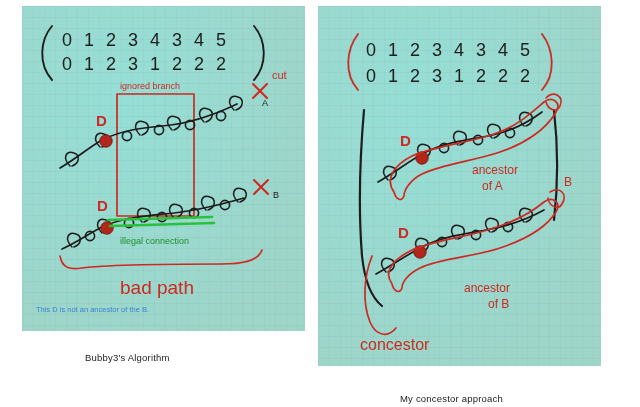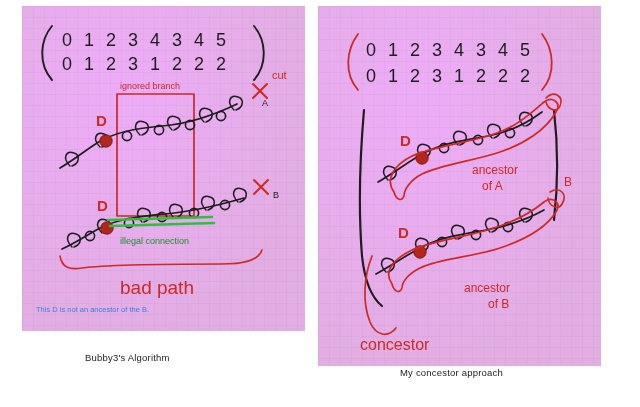--- a/index.html
+++ b/index.html
@@ -8,21 +8,21 @@
     background:#ffffff;
     font-family:"Liberation Sans", sans-serif;
     overflow:hidden;
     position:relative;
   }
   .stage{position:absolute;left:0;top:0;width:640px;height:407px;}
 
   
   .panel{
     position:absolute;
-    background:#d946ef;
+    background:#14b8a6;
     overflow:hidden;
   }
   .panel-left{left:22px;top:6px;width:283px;height:325px;}
   .panel-right{left:318px;top:6px;width:283px;height:360px;}
 
   
   .paper-grid{
     position:absolute;left:0;top:0;width:100%;height:100%;
     background-image:
       linear-gradient(rgba(130,140,150,0.10) 1px, transparent 1px),
@@ -38,21 +38,21 @@
 
   
   .caption{
     position:absolute;
     font-size:9.5px;
     color:#222;
     letter-spacing:0.2px;
     white-space:nowrap;
   }
   .caption-left{left:85px;top:352px;}
-  .caption-right{left:400px;top:367px;}
+  .caption-right{left:400px;top:393px;}
 
   svg{position:absolute;left:0;top:0;overflow:visible;}
 
   .hand-red{fill:none;stroke:#cc2a22;stroke-linecap:round;stroke-linejoin:round;}
   .hand-dark{fill:none;stroke:#1d1d1d;stroke-linecap:round;stroke-linejoin:round;}
   .hand-green{fill:none;stroke:#27c23a;stroke-linecap:round;stroke-linejoin:round;}
   .node-dark{fill:none;stroke:#1d1d1d;stroke-width:1.6;}
   .node-red{fill:#b3261c;stroke:#7d1a12;stroke-width:1;}
 
   .txt{font-family:"Liberation Sans", sans-serif;}

